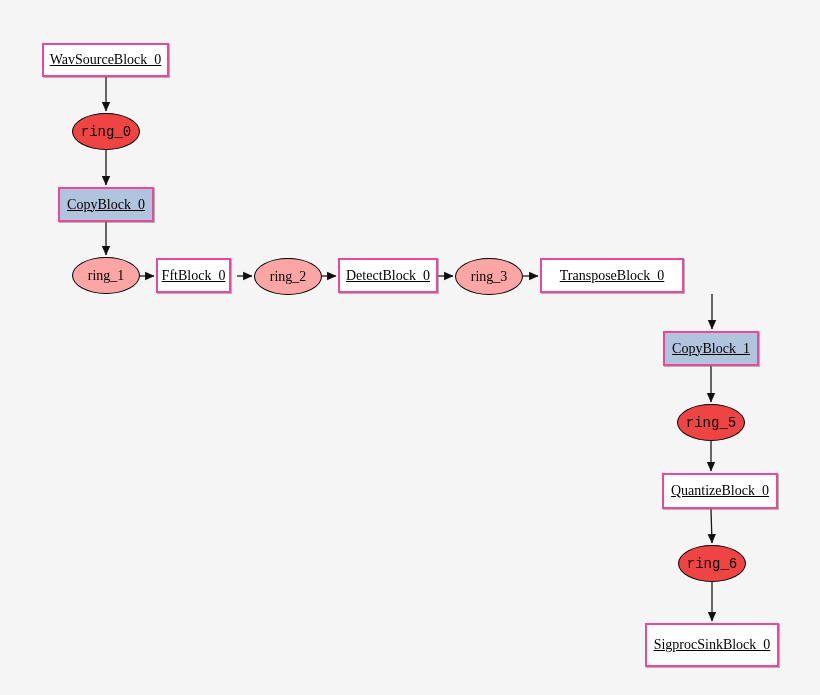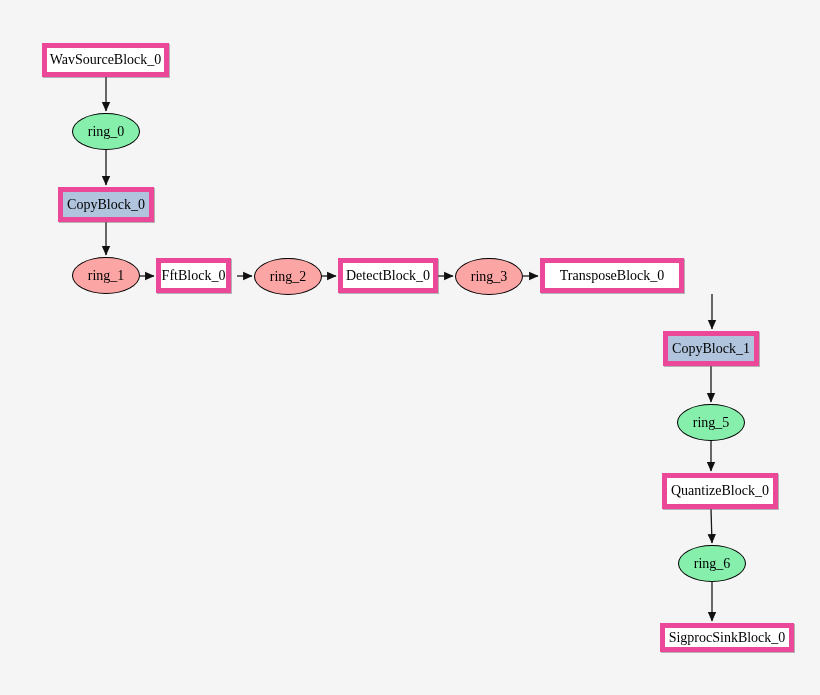--- a/index.html
+++ b/index.html
@@ -22,30 +22,31 @@
     display: flex;
     align-items: center;
     justify-content: center;
     box-sizing: border-box;
     font-size: 14px;
     color: #000000;
     white-space: nowrap;
   }
   .box {
     background: #ffffff;
-    border: 5px solid #ec4899;
+    border: 2px solid #ec4899;
     box-shadow: 1px 1px 0 rgba(100,100,100,0.45);
+    text-decoration: underline;
   }
   .box.copy { background: #b0c4de; text-align: right; }
   .ellipse {
     border-radius: 50%;
     border: 1.4px solid #000000;
   }
   .ellipse.green { background: #fca5a5; }
-  .ellipse.cyan  { background: #86efac; }
+  .ellipse.cyan  { background: #ef4444; font-family: Liberation Mono, monospace; }
 </style>
 </head>
 <body>
 
 <div id="canvas">
 
   <svg id="edges" width="820" height="695" viewBox="0 0 820 695" xmlns="http://www.w3.org/2000/svg">
     <defs>
       <marker id="arrow" viewBox="0 0 10 10" refX="9.4" refY="5" markerWidth="10" markerHeight="9.5" markerUnits="userSpaceOnUse" orient="auto-start-reverse">
         <path d="M0,0.6 L10,5 L0,9.4 z" fill="#111111"></path>
@@ -115,17 +116,17 @@
   </div>
 
   <div class="node box" style="left:654px; top:473px; width:116px; height:36px;margin-left:8px;">
     <span>QuantizeBlock_0</span>
   </div>
 
   <div class="node ellipse cyan" style="left:678px; top:545px; width:68px; height:37px;">
     <span>ring_6</span>
   </div>
 
-  <div class="node box" style="left:660px; top:623px; width:134px; height:29px;">
+  <div class="node box" style="left:645px; top:623px; width:134px; height:44px;">
     <span>SigprocSinkBlock_0</span>
   </div>
 
 </div>
 
 </body></html>

